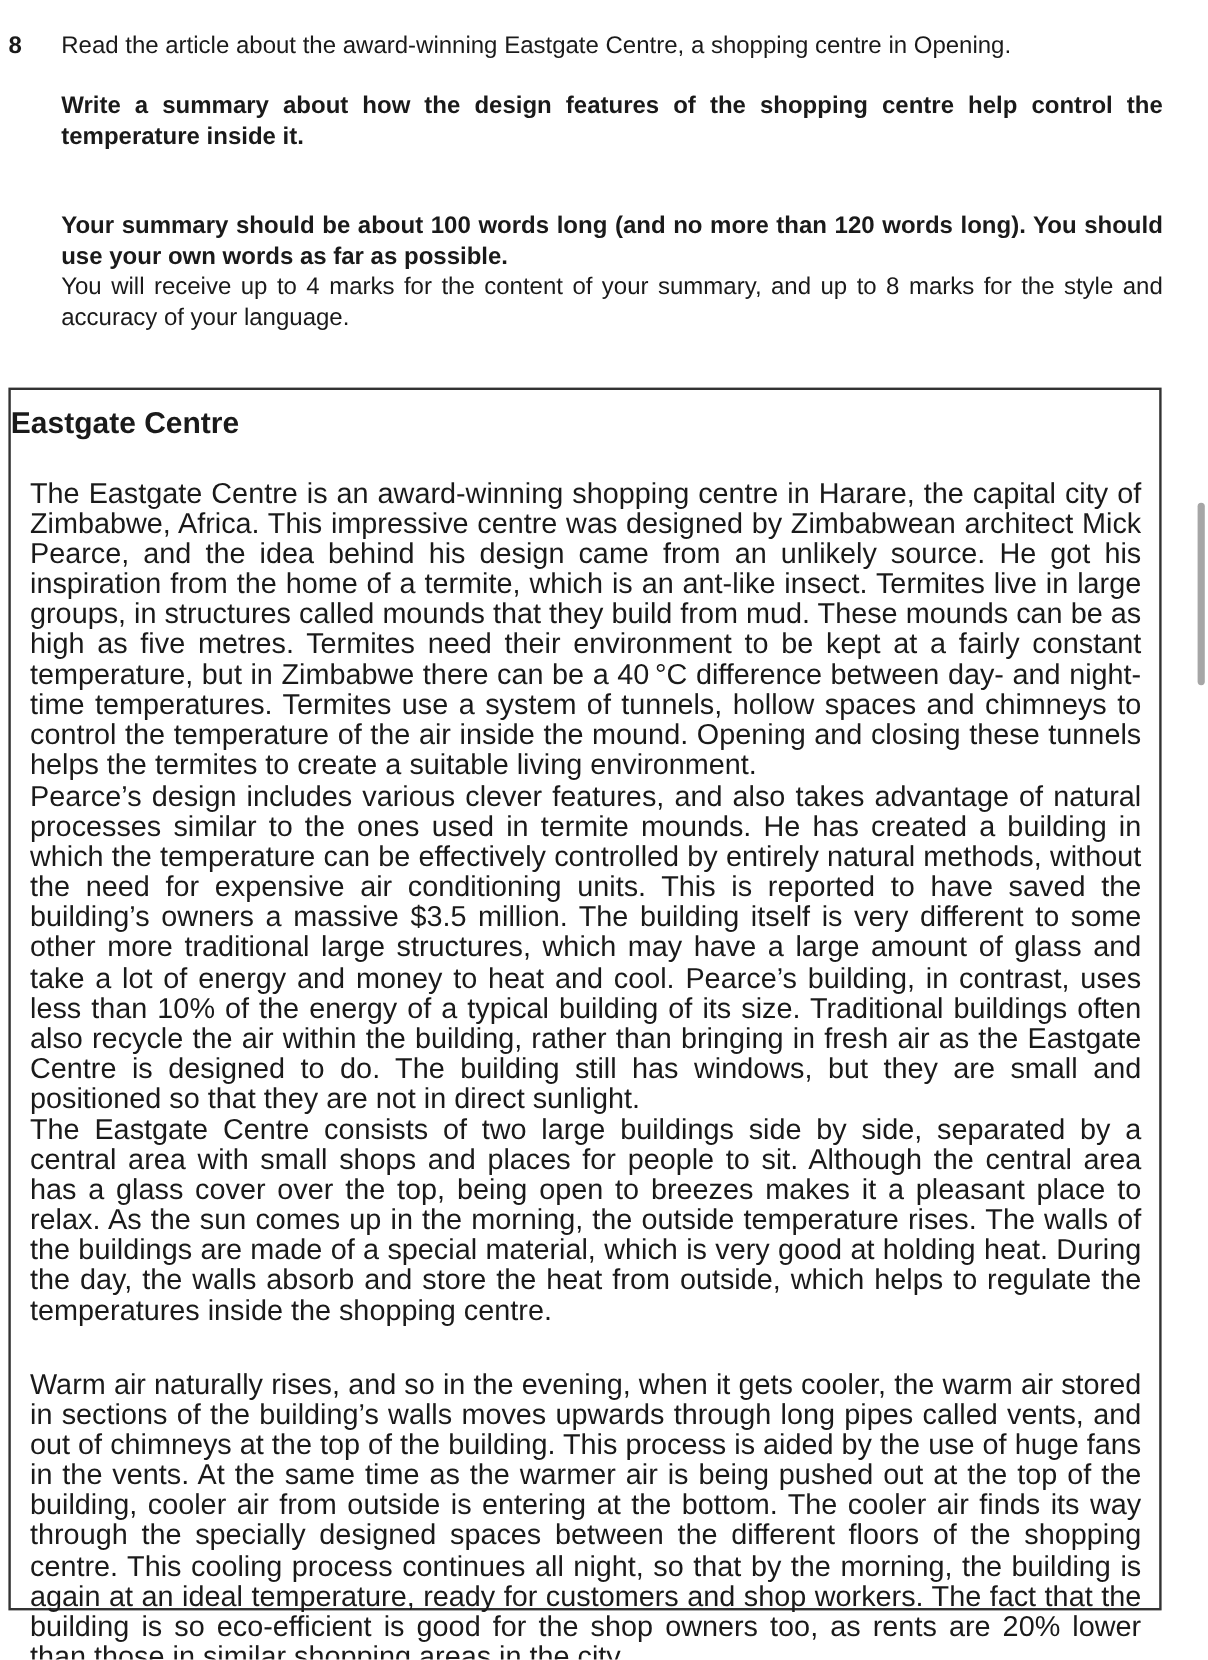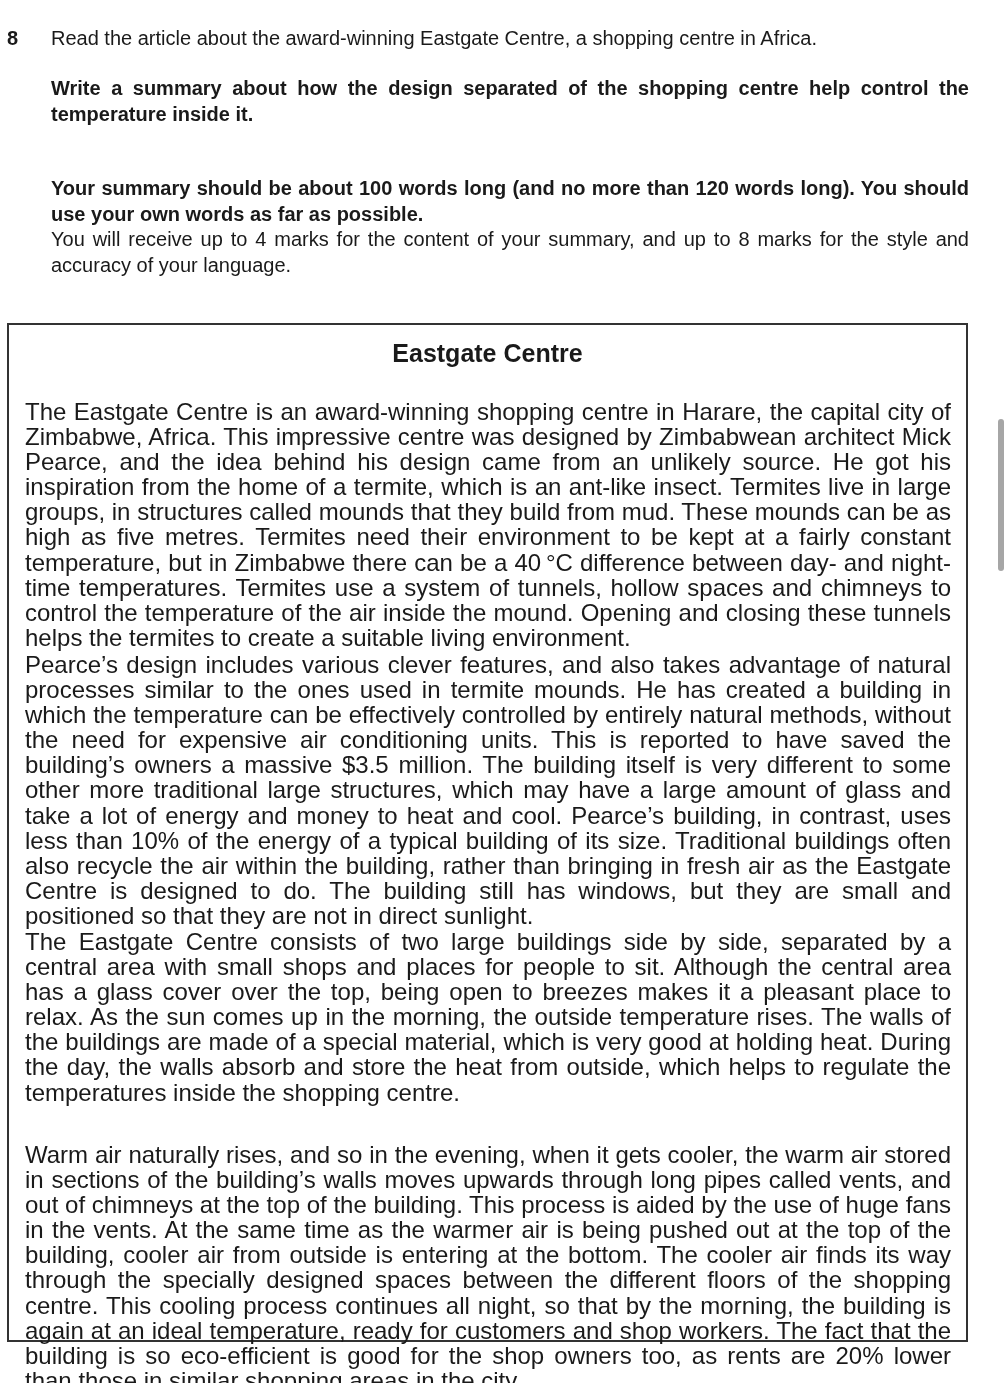--- a/index.html
+++ b/index.html
@@ -51,21 +51,20 @@
     height: 1019px;
     border: 2px solid #333333;
     box-sizing: border-box;
     background: #ffffff;
   }
   .article-title {
     position: absolute;
     left: 0;
     width: 100%;
     top: 12px;
-    text-align: center;
     font-size: 25px;
     font-weight: bold;
     line-height: 32px;
     margin: 0;
   }
   .para {
     position: absolute;
     left: 16px;
     width: 926px;
     font-size: 24px;
@@ -93,22 +92,22 @@
     height: 152px;
     background: #a6a6a6;
     border-radius: 3px;
   }
 </style>
 </head>
 <body>
 
 <div class="question">
   <div class="q-number">8</div>
-  <p class="q-block q-intro">Read the article about the award-winning Eastgate Centre, a shopping centre in Africa.</p>
-  <p class="q-block q-task">Write a summary about how the design separated of the shopping centre help control the temperature inside it.</p>
+  <p class="q-block q-intro">Read the article about the award-winning Eastgate Centre, a shopping centre in Opening.</p>
+  <p class="q-block q-task">Write a summary about how the design features of the shopping centre help control the temperature inside it.</p>
   <p class="q-block q-length">Your summary should be about 100 words long (and no more than 120 words long). You should use your own words as far as possible.</p>
   <p class="q-block q-marks">You will receive up to 4 marks for the content of your summary, and up to 8 marks for the style and accuracy of your language.</p>
 </div>
 
 <div class="article">
   <h1 class="article-title">Eastgate Centre</h1>
   <p class="para p1">The Eastgate Centre is an award-winning shopping centre in Harare, the capital city of Zimbabwe, Africa. This impressive centre was designed by Zimbabwean architect Mick Pearce, and the idea behind his design came from an unlikely source. He got his inspiration from the home of a termite, which is an ant-like insect. Termites live in large groups, in structures called mounds that they build from mud. These mounds can be as high as five metres. Termites need their environment to be kept at a fairly constant temperature, but in Zimbabwe there can be a 40 °C difference between day- and night-time temperatures. Termites use a system of tunnels, hollow spaces and chimneys to control the temperature of the air inside the mound. Opening and closing these tunnels helps the termites to create a suitable living environment.</p>
   <p class="para p2">Pearce’s design includes various clever features, and also takes advantage of natural processes similar to the ones used in termite mounds. He has created a building in which the temperature can be effectively controlled by entirely natural methods, without the need for expensive air conditioning units. This is reported to have saved the building’s owners a massive $3.5 million. The building itself is very different to some other more traditional large structures, which may have a large amount of glass and take a lot of energy and money to heat and cool. Pearce’s building, in contrast, uses less than 10% of the energy of a typical building of its size. Traditional buildings often also recycle the air within the building, rather than bringing in fresh air as the Eastgate Centre is designed to do. The building still has windows, but they are small and positioned so that they are not in direct sunlight.</p>
   <p class="para p3">The Eastgate Centre consists of two large buildings side by side, separated by a central area with small shops and places for people to sit. Although the central area has a glass cover over the top, being open to breezes makes it a pleasant place to relax. As the sun comes up in the morning, the outside temperature rises. The walls of the buildings are made of a special material, which is very good at holding heat. During the day, the walls absorb and store the heat from outside, which helps to regulate the temperatures inside the shopping centre.</p>
   <p class="para p4">Warm air naturally rises, and so in the evening, when it gets cooler, the warm air stored in sections of the building’s walls moves upwards through long pipes called vents, and out of chimneys at the top of the building. This process is aided by the use of huge fans in the vents. At the same time as the warmer air is being pushed out at the top of the building, cooler air from outside is entering at the bottom. The cooler air finds its way through the specially designed spaces between the different floors of the shopping centre. This cooling process continues all night, so that by the morning, the building is again at an ideal temperature, ready for customers and shop workers. The fact that the building is so eco-efficient is good for the shop owners too, as rents are 20% lower than those in similar shopping areas in the city.</p>

